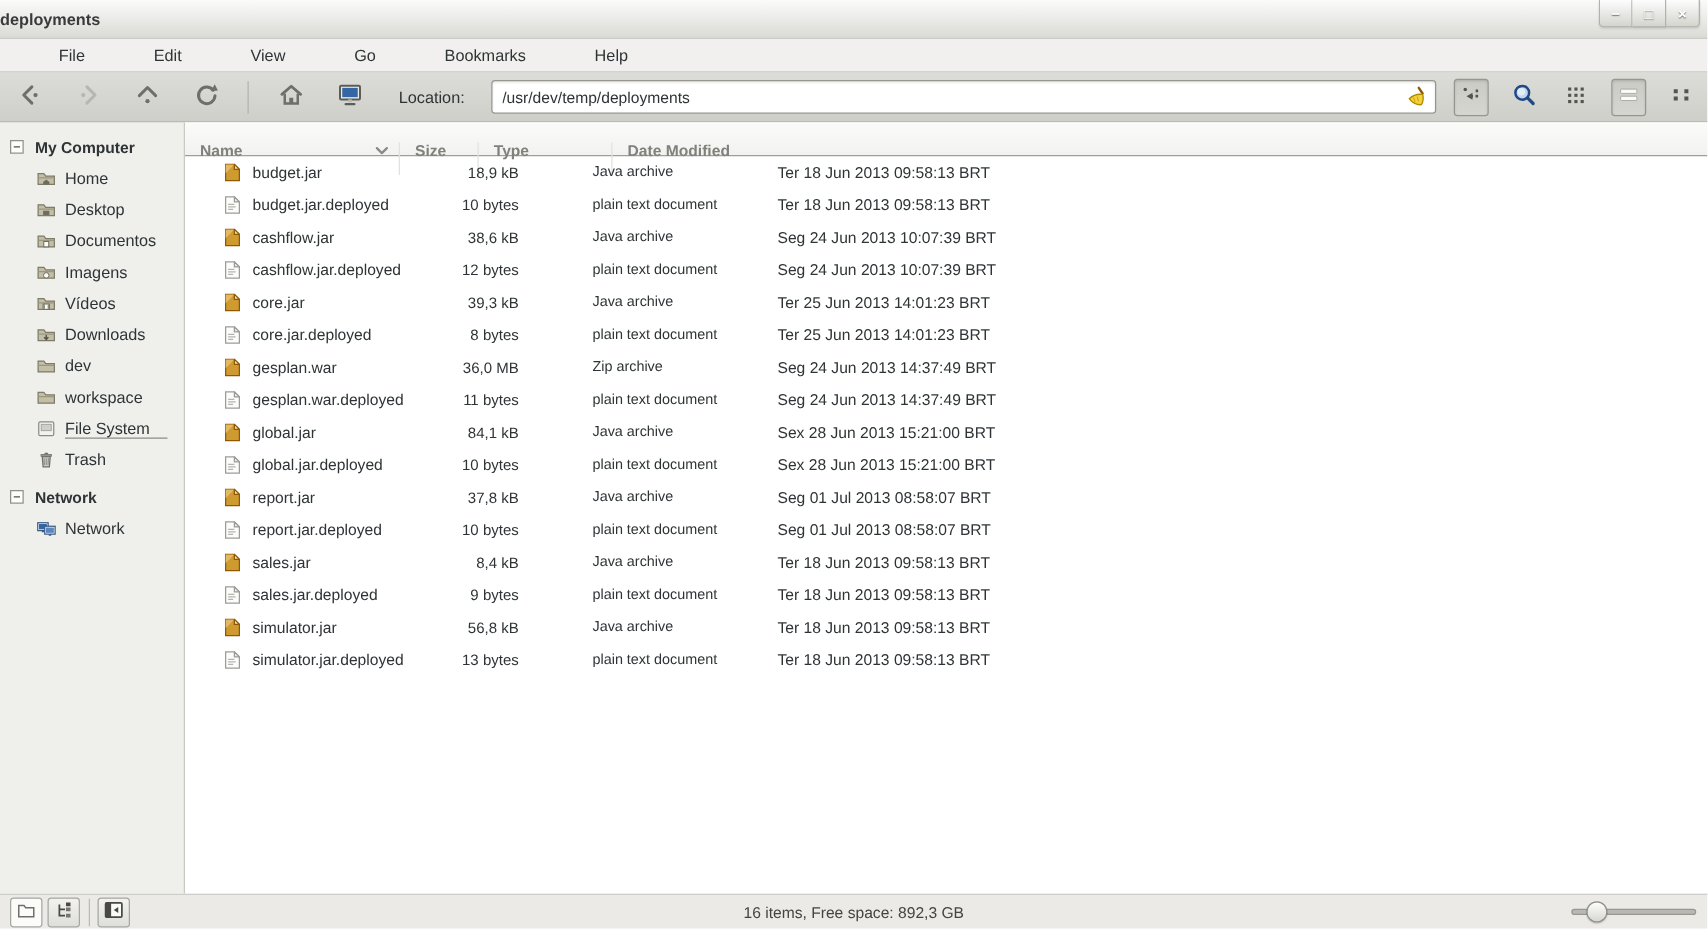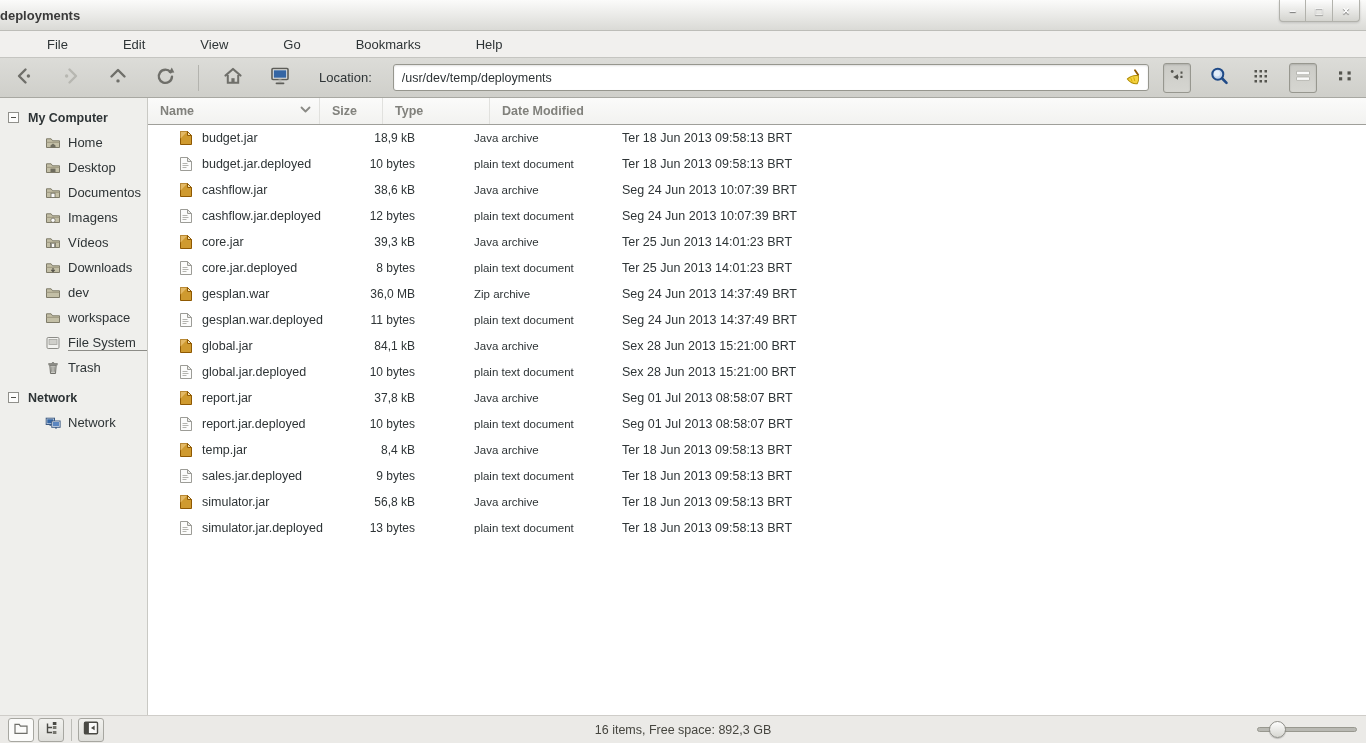--- a/index.html
+++ b/index.html
@@ -31,28 +31,28 @@
   .btn-frame { background:linear-gradient(#cbcbc6,#d6d6d1); border:1px solid #97978f; box-shadow:inset 0 1px 2px rgba(0,0,0,.14); }
   .tool-btn.small { width:28px; }
 
   
   .main { flex:1; min-height:0; display:flex; }
   .sidebar { width:148px; flex:none; background:#efefec; border-right:1px solid #c9c9c4; padding-top:7px; overflow:hidden; }
   .section-header { height:25px; display:flex; align-items:center; gap:9px; padding-left:8px; font-weight:bold; font-size:12.5px; cursor:default; }
   .expander { width:11px; height:11px; flex:none; border:1px solid #90908b; background:#fdfdfc; position:relative; }
   .expander::after { content:""; position:absolute; left:2px; right:2px; top:4px; height:1px; background:#50504b; }
   .side-section + .side-section { margin-top:5px; }
-  .side-item { height:25px; display:flex; align-items:center; gap:7px; padding-left:29px; cursor:default;margin-left:16px; }
+  .side-item { height:25px; display:flex; align-items:center; gap:7px; padding-left:29px; cursor:default; }
   .side-icon { width:16px; height:16px; flex:none; display:flex; align-items:center; justify-content:center; }
   .side-label { white-space:nowrap; }
   .side-item.focused .side-label { border-bottom:1px solid #8c8c87; padding-right:14px; }
 
   .content { flex:1; min-width:0; display:flex; flex-direction:column; background:#fff; }
   .list-header { height:27px; flex:none; display:flex; background:linear-gradient(#fbfbfa,#f2f2f0); border-bottom:1px solid #9f9f9a; color:#81817c; font-weight:bold; font-size:12.5px; }
-  .hcell { height:100%; display:flex; align-items:center; padding-left:12px; border-right:1px solid #e1e1de; cursor:default; }
+  .hcell { height:100%; display:flex; padding-left:12px; border-right:1px solid #e1e1de; cursor:default;margin-top:16px; }
   .hcell-name { width:172px; justify-content:space-between; padding-right:7px; }
   .hcell-size { width:63px; }
   .hcell-type { width:107px; }
   .hcell-date { flex:1; border-right:none; }
 
   .rows { flex:1; overflow:hidden; }
   .row { height:26px; display:flex; align-items:center; cursor:default;gap:41px; }
   .cell-name { width:172px; flex:none; display:flex; align-items:center; gap:8px; padding-left:30px; white-space:nowrap; font-size:12.5px; }
   .file-icon { width:16px; height:16px; flex:none; }
   .cell-size { width:63px; flex:none; text-align:right; padding-right:9px; font-size:12px; white-space:nowrap; }
@@ -551,21 +551,21 @@
     <span class="cell-date">Seg 01 Jul 2013 08:58:07 BRT</span>
   </div>
 
   <div class="row">
     <span class="cell-name">
       <span class="file-icon"><svg width="16" height="16" viewBox="0 0 16 16">
                   <path d="M2.5 1.5h7l4 4v9h-11z" fill="#cf9a2f" stroke="#8f5902"></path>
                   <path d="M2.5 1.5h6.9l-6.9 7z" fill="#e3b966"></path>
                   <path d="M9.5 1.5v4h4z" fill="#f6e4b8" stroke="#8f5902" stroke-linejoin="round"></path>
                 </svg></span>
-      <span class="file-name">temp.jar</span>
+      <span class="file-name">sales.jar</span>
     </span>
     <span class="cell-size">8,4 kB</span>
     <span class="cell-type">Java archive</span>
     <span class="cell-date">Ter 18 Jun 2013 09:58:13 BRT</span>
   </div>
 
   <div class="row">
     <span class="cell-name">
       <span class="file-icon"><svg width="16" height="16" viewBox="0 0 16 16">
                   <path d="M2.5 1.5h7l4 4v9h-11z" fill="#fcfcfb" stroke="#9c9c97"></path>

